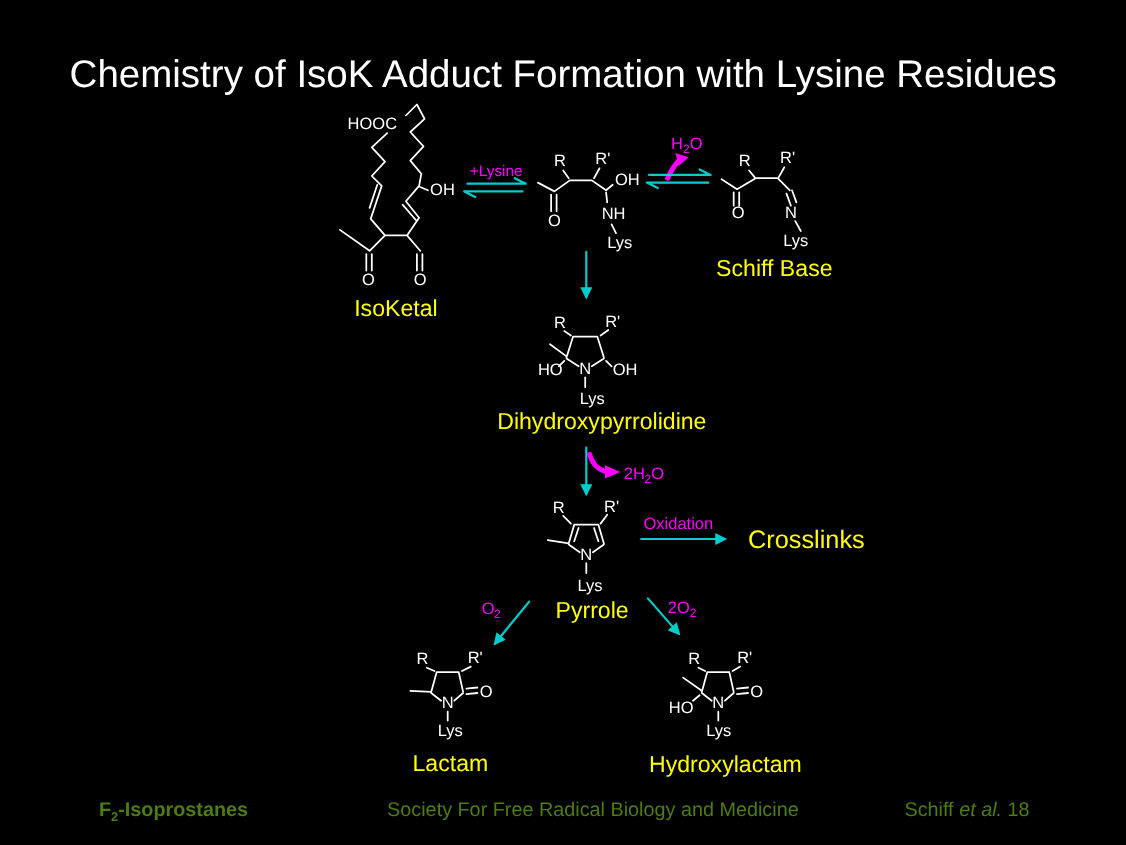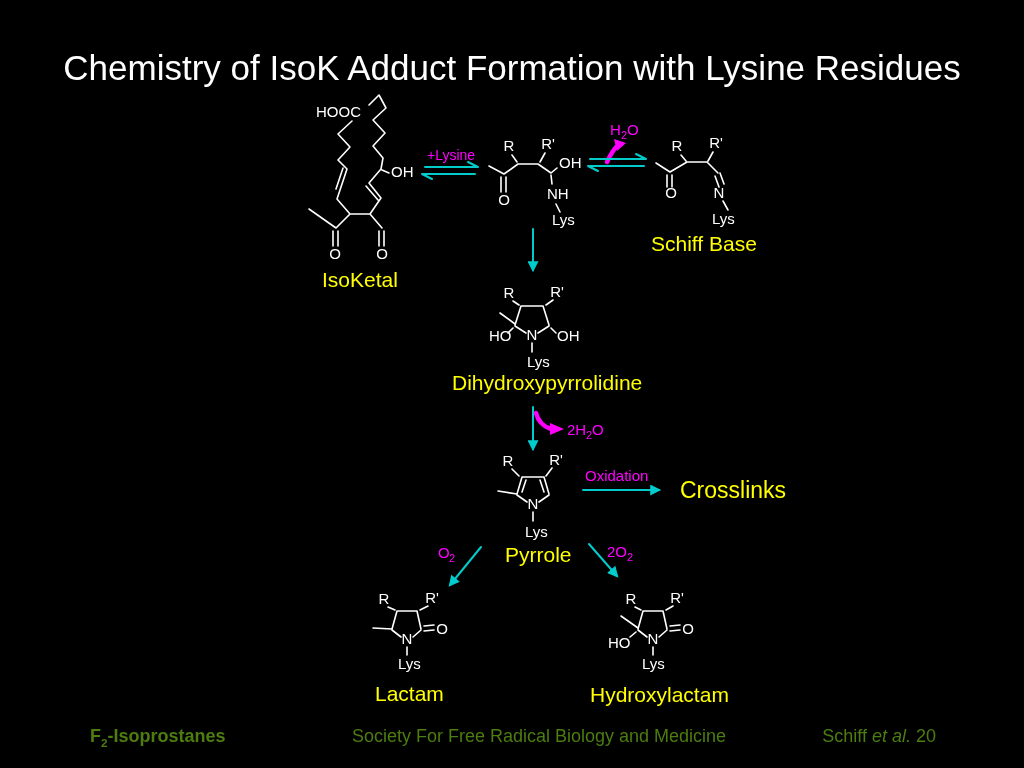--- a/index.html
+++ b/index.html
@@ -219,15 +219,15 @@
       <text class="atom" x="653" y="644" text-anchor="middle">N</text>
       <text class="atom" x="688" y="634" text-anchor="middle">O</text>
       <text class="atom" x="642" y="669">Lys</text>
       <text class="mol-label" x="590" y="702">Hydroxylactam</text>
     </g>
   </svg>
 
   
   <div class="footer-center">Society For Free Radical Biology and Medicine</div>
   <div class="footer-left"><span>F</span><sub>2</sub><span>-Isoprostanes</span></div>
-  <div class="footer-right"><span>Schiff </span><i>et al.</i><span> 20</span></div>
+  <div class="footer-right"><span>Schiff </span><i>et al.</i><span> 18</span></div>
 
 </div>
 
 </body></html>

